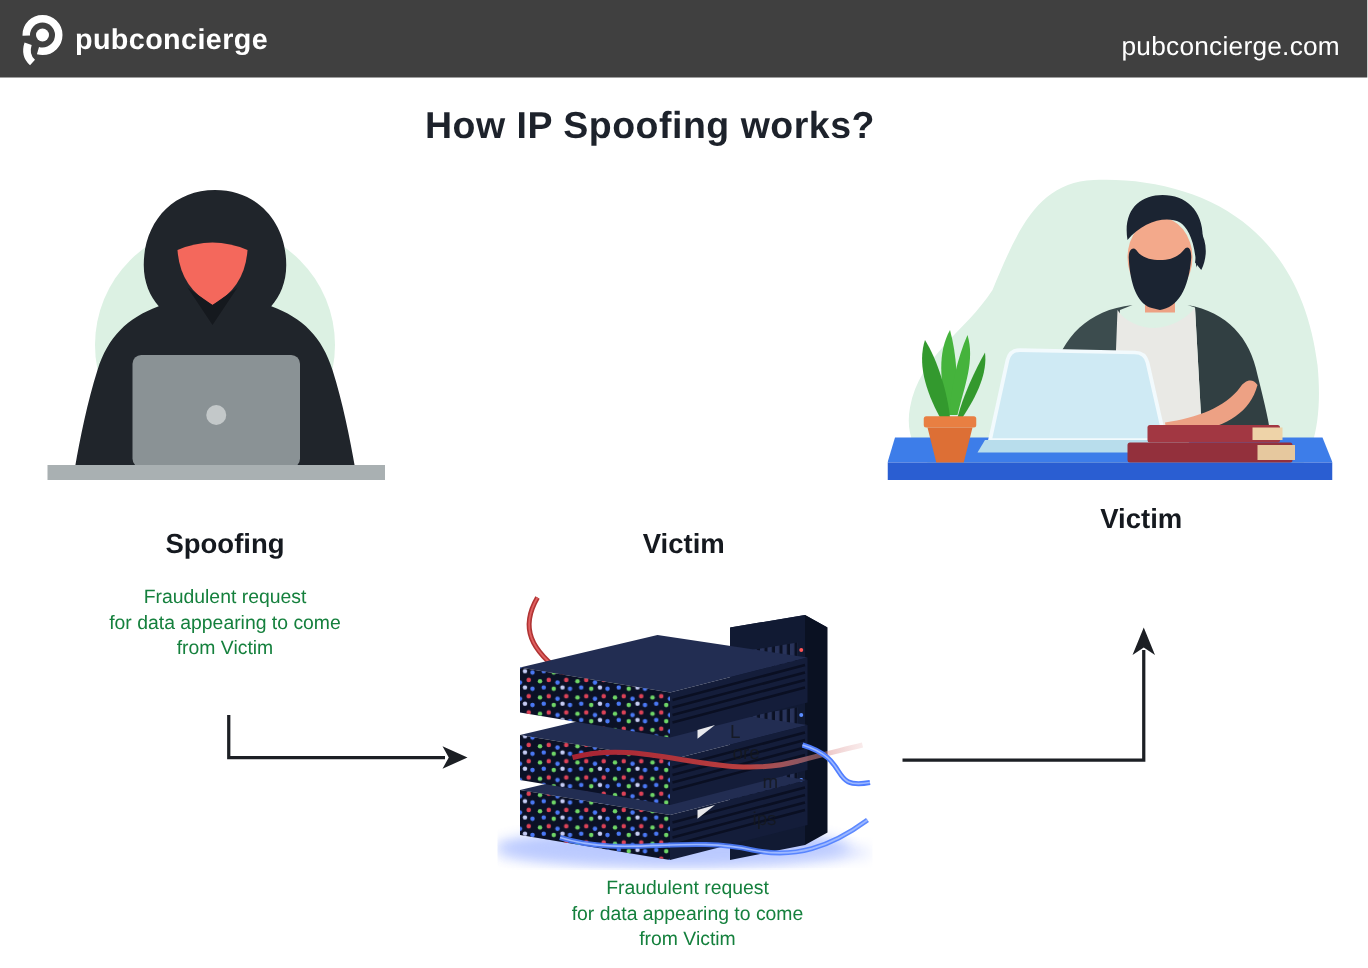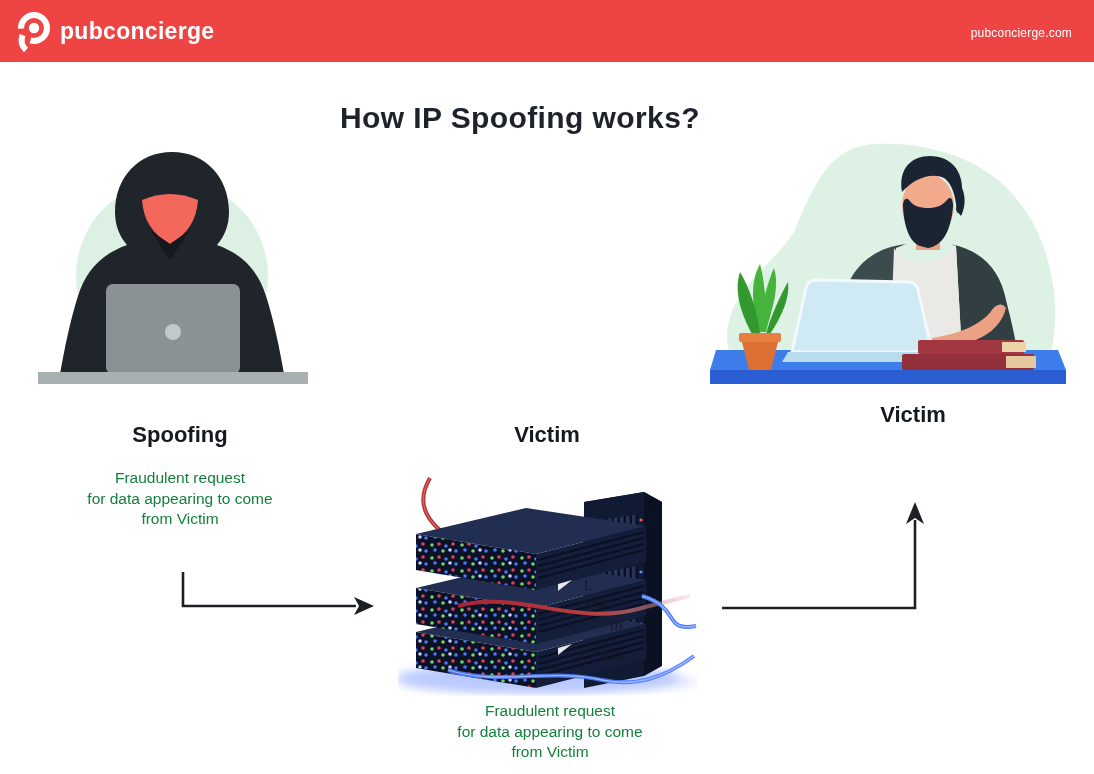--- a/index.html
+++ b/index.html
@@ -3,36 +3,36 @@
 <meta charset="utf-8">
 <style>
   html,body{margin:0;padding:0;}
   body{
     width:1094px;height:774px;position:relative;background:#ffffff;
     font-family:"Liberation Sans",sans-serif;overflow:hidden;
   }
   .abs{position:absolute;}
   
   .header{
-    left:0;top:0;width:1094px;height:62px;background:#ef4444;
+    left:0;top:0;width:1094px;height:62px;background:#404040;
     display:flex;align-items:center;
   }
   .brand{
     color:#ffffff;font-size:23px;font-weight:700;letter-spacing:.3px;
     margin-left:4px;
   }
   .logo{margin-left:12px;width:44px;height:48px;}
   .domain{
     position:absolute;right:22px;top:26px;color:#ffffff;
-    font-size:12px;font-weight:500;letter-spacing:.2px;
+    font-size:21px;font-weight:500;letter-spacing:.2px;
   }
   
   .title{
     left:0;top:84px;width:1040px;text-align:center;
-    font-size:30px;font-weight:700;color:#1d222b;letter-spacing:.4px;margin-top:17px;
+    font-size:30px;font-weight:700;color:#1d222b;letter-spacing:.4px;
   }
   
   .node-label{
     width:200px;text-align:center;font-size:22px;font-weight:700;color:#15191f;
   }
   .caption{
     width:260px;text-align:center;font-size:15.5px;line-height:20.5px;
     color:#15803d;white-space:pre-line;
   }
 </style>

